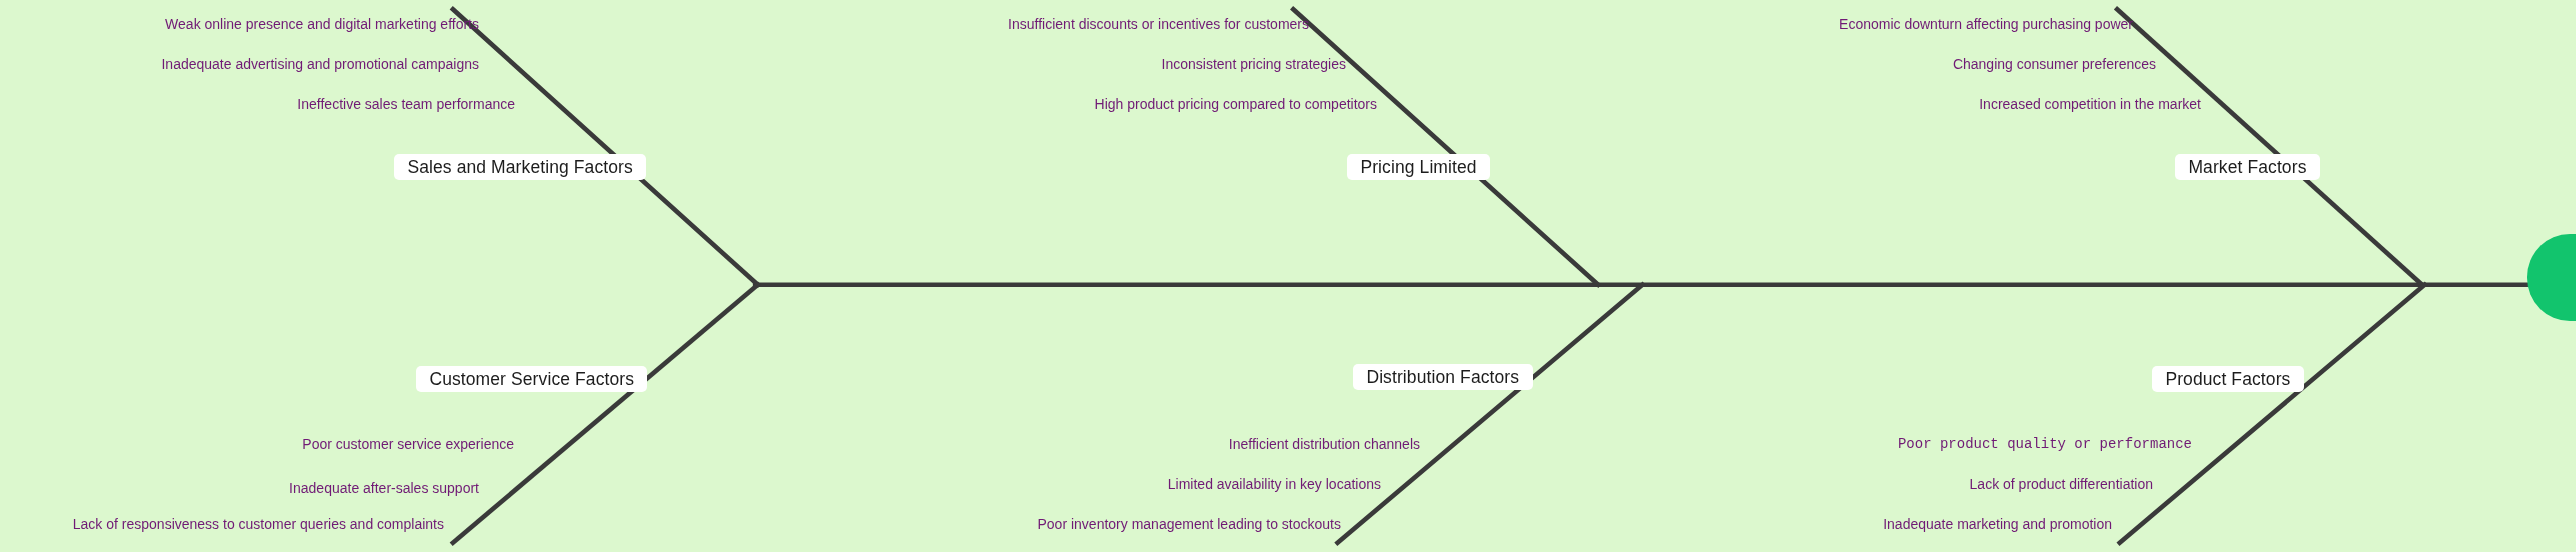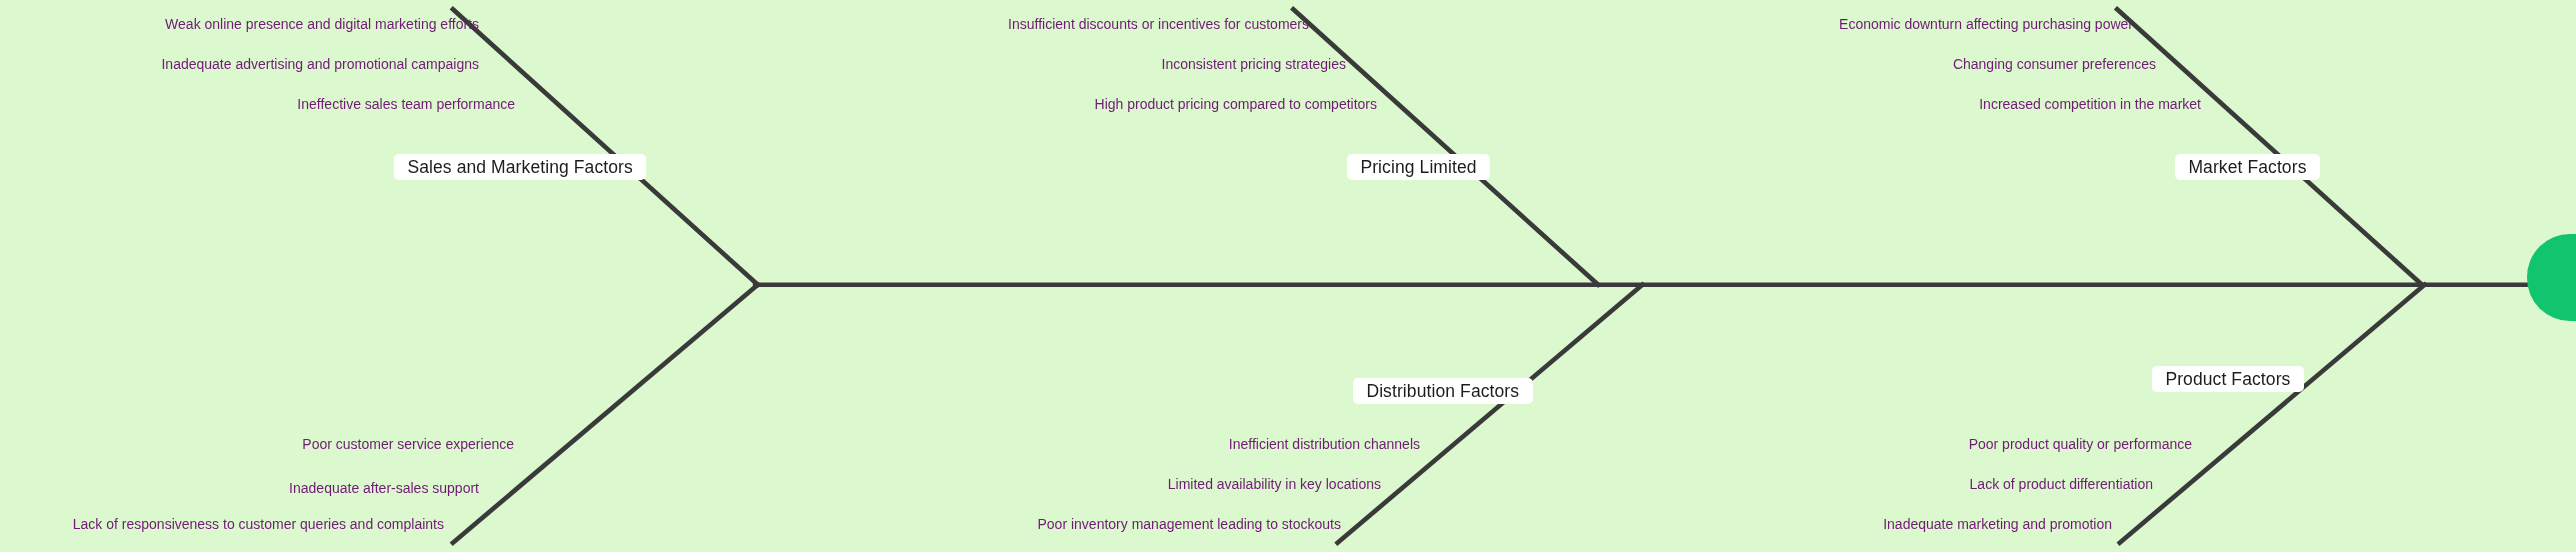--- a/index.html
+++ b/index.html
@@ -89,21 +89,24 @@
   <div class="cat-box" style="left:394px; top:154px;">
     <span>Sales and Marketing Factors</span>
   </div>
   <div class="cat-box" style="left:1347px; top:154px;">
     <span>Pricing Limited</span>
   </div>
   <div class="cat-box" style="left:2175px; top:154px;">
     <span>Market Factors</span>
   </div>
 
-  <div class="cat-box" style="left:1353px; top:378px;">
+  <div class="cat-box" style="left:416px; top:366px;">
+    <span>Customer Service Factors</span>
+  </div>
+  <div class="cat-box" style="left:1353px; top:364px;">
     <span>Distribution Factors</span>
   </div>
   <div class="cat-box" style="left:2152px; top:366px;">
     <span>Product Factors</span>
   </div>
 
   <div class="cause r" style="left:479px; top:24px;">Weak online presence and digital marketing efforts</div>
   <div class="cause r" style="left:479px; top:64px;padding-left:28px;">Inadequate advertising and promotional campaigns</div>
   <div class="cause r" style="left:515px; top:104px;">Ineffective sales team performance</div>
 
@@ -116,21 +119,21 @@
   <div class="cause r" style="left:2201px; top:104px;">Increased competition in the market</div>
 
   <div class="cause r" style="left:514px; top:444px;">Poor customer service experience</div>
   <div class="cause r" style="left:479px; top:488px;text-align:right;">Inadequate after-sales support</div>
   <div class="cause r" style="left:444px; top:524px;">Lack of responsiveness to customer queries and complaints</div>
 
   <div class="cause r" style="left:1420px; top:444px;">Inefficient distribution channels</div>
   <div class="cause r" style="left:1381px; top:484px;padding-left:44px;">Limited availability in key locations</div>
   <div class="cause r" style="left:1341px; top:524px;padding-left:32px;">Poor inventory management leading to stockouts</div>
 
-  <div class="cause r" style="left:2192px; top:444px;">Poor product quality or performance</div>
+  <div class="cause r" style="left:2192px; top:444px;font-family:Liberation Mono, monospace;">Poor product quality or performance</div>
   <div class="cause r" style="left:2153px; top:484px;">Lack of product differentiation</div>
   <div class="cause r" style="left:2112px; top:524px;">Inadequate marketing and promotion</div>
 
   <div id="title-box">
     <div id="title-text">Fishbone Matrix for Decreased Sales Revenue</div>
   </div>
 
 </div>
 
 

